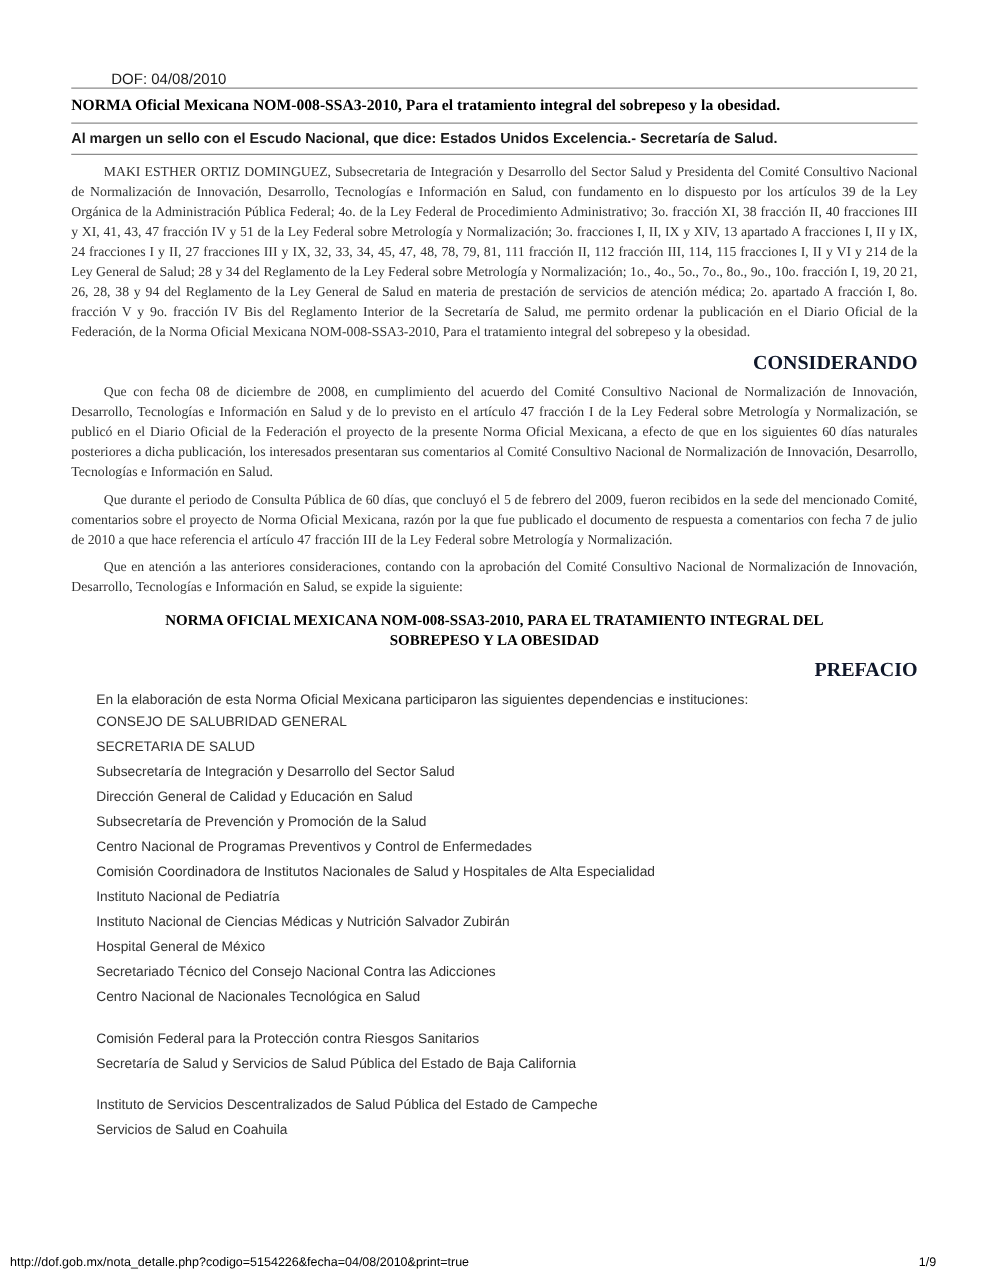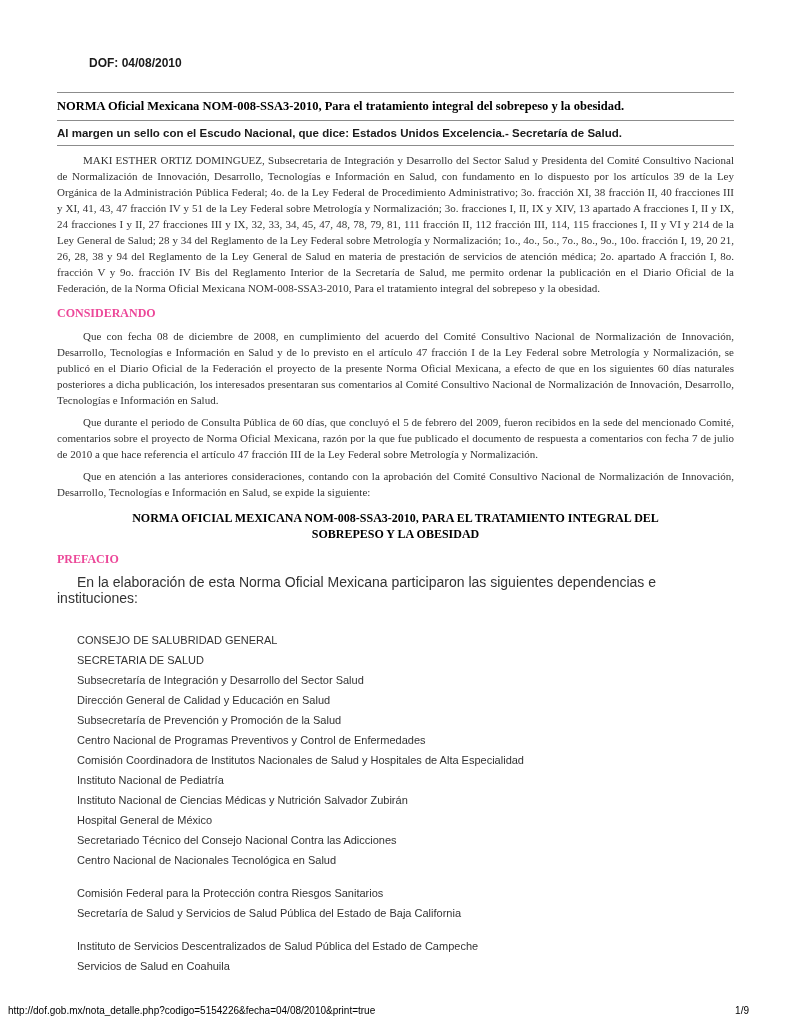--- a/index.html
+++ b/index.html
@@ -59,23 +59,22 @@
   }
   
   .content {
     position: absolute;
     top: 56px;
     left: 57px;
     right: 57px;
   }
   .dof-date {
     font-size: 12px;
-    font-weight: bold;
+    font-weight: normal;
     color: #1a1a1a;
-    margin-bottom: 22px;
     padding-left: 32px;
   }
   .rule {
     border-top: 1px solid #8c8c8c;
     height: 0;
   }
   .norma-title {
     font-family: "Liberation Serif", serif;
     font-weight: bold;
     font-size: 12.5px;
@@ -93,40 +92,40 @@
     line-height: 16px;
     text-align: justify;
     text-indent: 26px;
     margin: 6px 0 6px 0;
     color: #333333;
     font-family: Liberation Serif, serif;
   }
   .center-heading {
     font-family: "Liberation Serif", serif;
     font-weight: bold;
-    font-size: 12px;
-    color: #ec4899;
-    text-align: left;
+    font-size: 16px;
+    color: #0f172a;
+    text-align: right;
     margin: 9px 0 7px 0;
     line-height: 16px;
   }
   .norma-heading {
     font-family: "Liberation Serif", serif;
     font-weight: bold;
     font-size: 12px;
     color: #000000;
     text-align: center;
     margin: 10px 40px 6px 40px;
     line-height: 16px;
   }
   .prefacio-intro {
-    font-size: 14px;
+    font-size: 11px;
     line-height: 16px;
     text-indent: 20px;
-    margin: 6px 0 24px 0;
+    margin: 6px 0 0 0;
     color: #333333;
   }
   .inst-group {
     margin: 0;
   }
   .inst-group + .inst-group {
     margin-top: 13px;
   }
   .inst {
     font-size: 11px;

